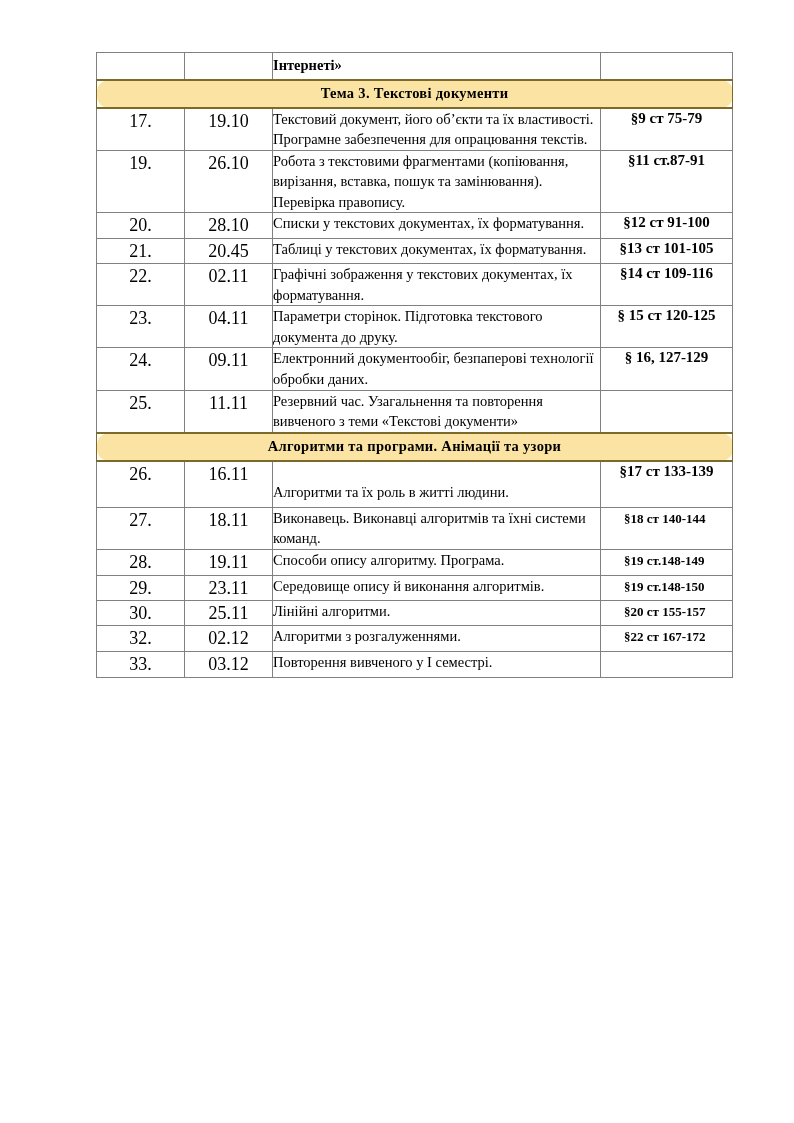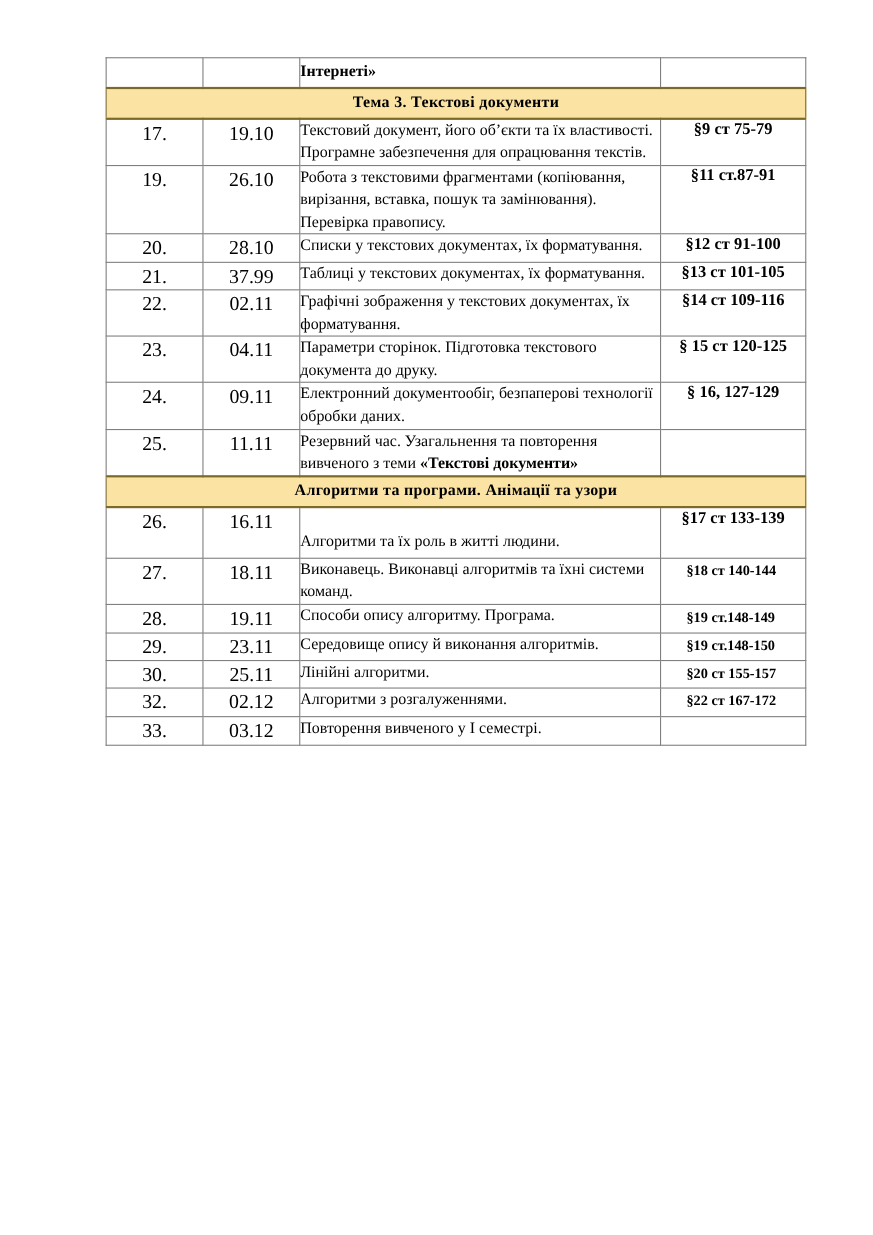--- a/index.html
+++ b/index.html
@@ -101,24 +101,25 @@
     border-top: 2px solid #7c6a2a;
     border-bottom: 2px solid #7c6a2a;
     border-left: 1px solid #7c6a2a;
     border-right: 1px solid #7c6a2a;
     text-align: center;
     font-weight: bold;
     font-size: 14.5px;
     letter-spacing: 0.3px;
     padding: 4px 0 5px 0;
     vertical-align: middle;
-  }
-
-  
-  .topic b { font-weight: bold; }
+    border-radius: 12px;
+  }
+
+  
+  .topic b { font-weight: normal; }
 </style>
 </head>
 <body>
 
 <div class="page">
   <table class="plan">
     <colgroup>
       <col class="c-num">
       <col class="c-date">
       <col class="c-top">
@@ -148,21 +149,21 @@
           <td class="ref">§11  ст.87-91</td>
         </tr>
         <tr>
           <td class="num">20.</td>
           <td class="date">28.10</td>
           <td class="topic"><span>Списки у текстових документах, їх форматування.</span></td>
           <td class="ref">§12 ст 91-100</td>
         </tr>
         <tr>
           <td class="num">21.</td>
-          <td class="date">37.99</td>
+          <td class="date">20.45</td>
           <td class="topic"><span>Таблиці у текстових документах, їх форматування.</span></td>
           <td class="ref">§13  ст 101-105</td>
         </tr>
         <tr>
           <td class="num">22.</td>
           <td class="date">02.11</td>
           <td class="topic"><span>Графічні зображення у текстових документах, їх форматування.</span></td>
           <td class="ref">§14  ст 109-116</td>
         </tr>
         <tr>

